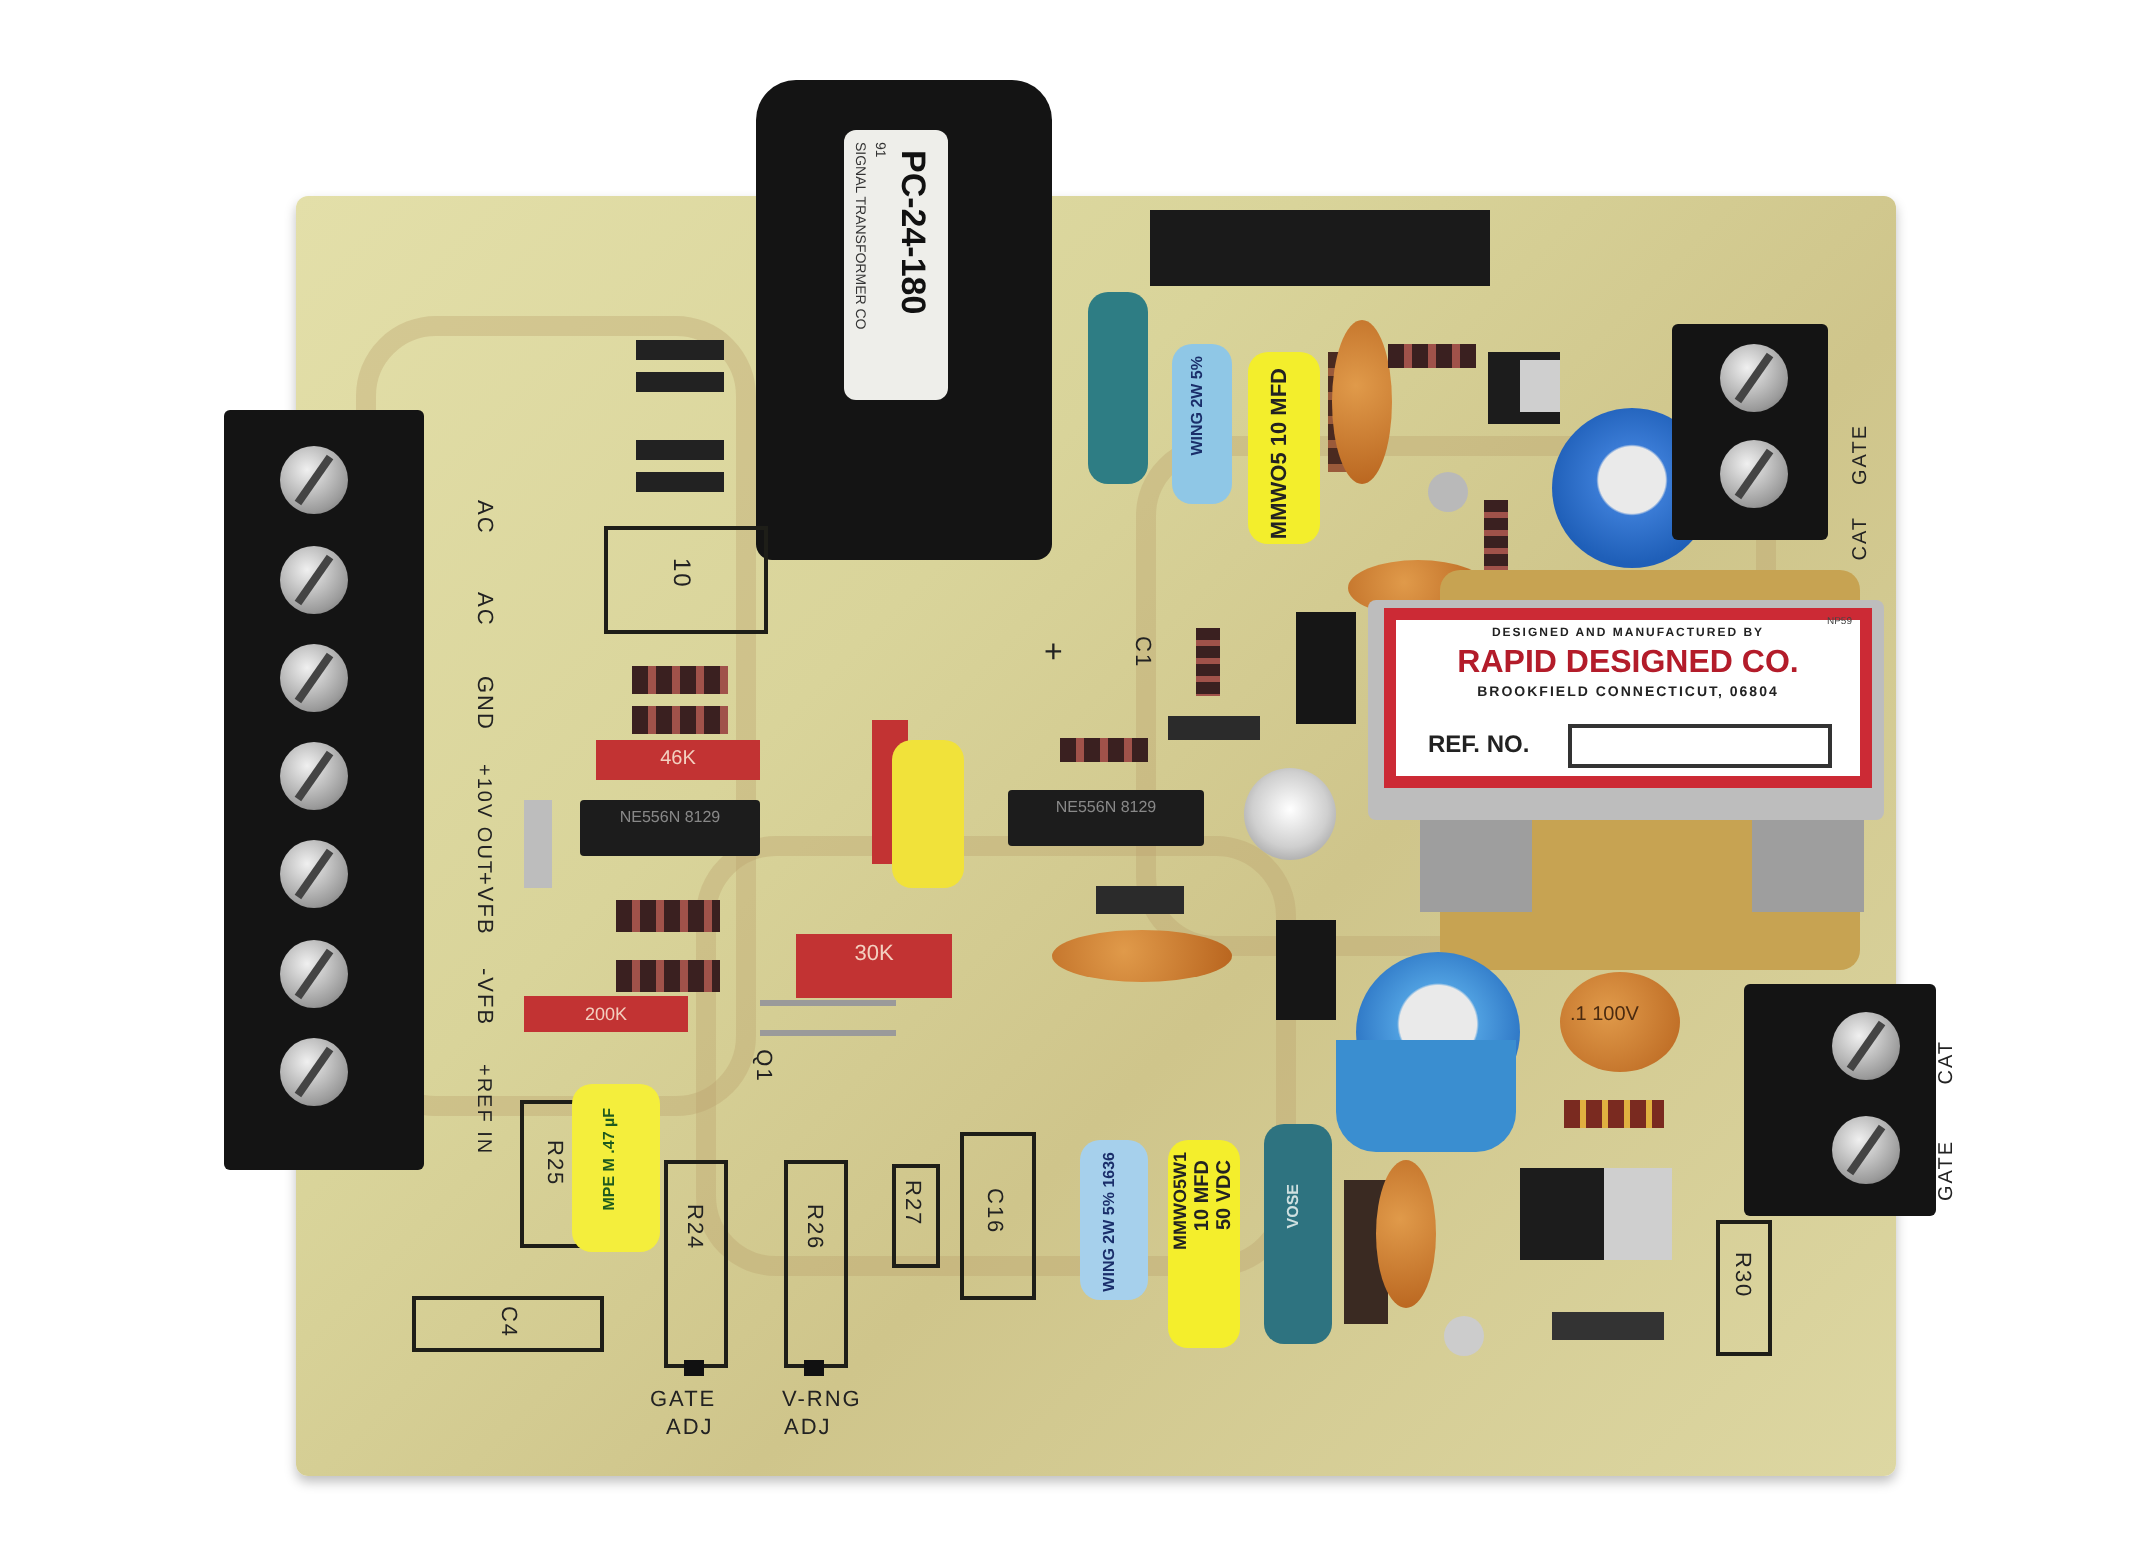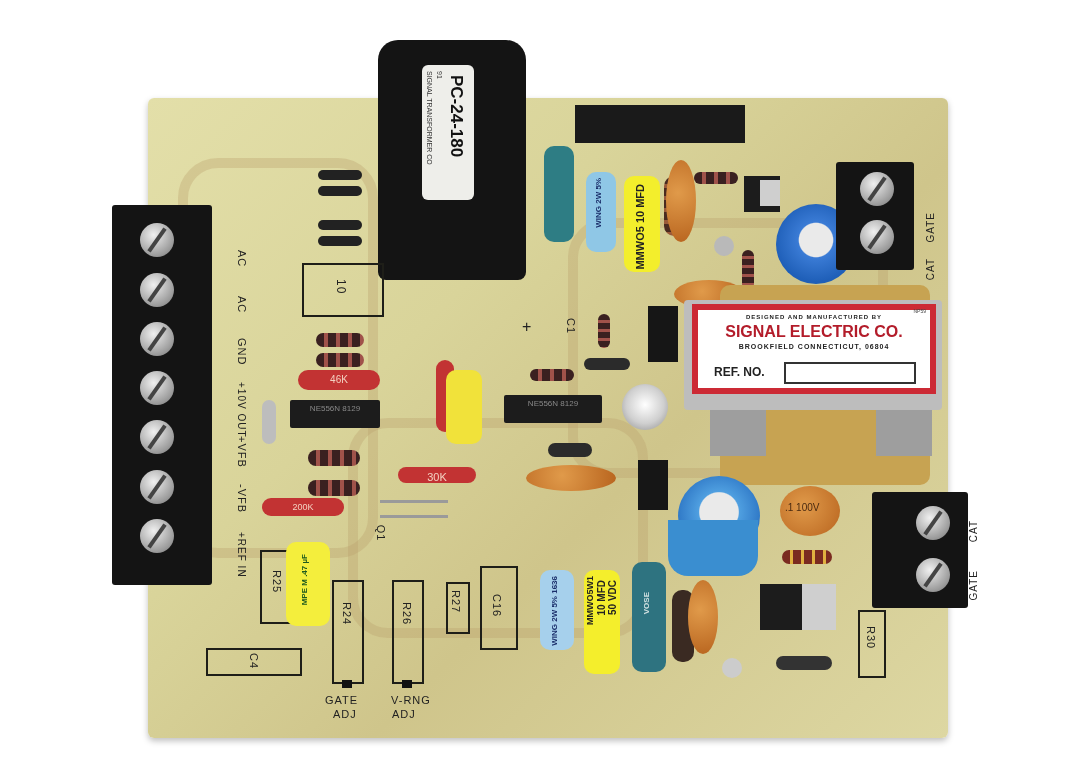--- a/index.html
+++ b/index.html
@@ -7,21 +7,21 @@
   .abs{position:absolute;}
   .board{left:148px;top:98px;width:800px;height:640px;background:linear-gradient(135deg,#e3dfa9 0%,#d9d49a 35%,#cfc58b 60%,#ddd7a2 100%);border-radius:6px;box-shadow:0 3px 6px rgba(0,0,0,.25);}
   .trace{position:absolute;border:10px solid rgba(185,160,110,.35);border-radius:40px;}
   .silk{position:absolute;border:2px solid #1e1e18;}
   .silk-text{position:absolute;color:#222;font-size:11px;letter-spacing:1px;white-space:nowrap;}
   .vert{writing-mode:vertical-rl;}
   .vert-up{writing-mode:vertical-rl;transform:rotate(180deg);}
   .term-block{position:absolute;background:#141414;border-radius:3px;}
   .screw{position:absolute;width:34px;height:34px;border-radius:50%;background:radial-gradient(circle at 40% 35%,#f0f0f0,#9a9a9a 70%,#666);}
   .screw::after{content:"";position:absolute;left:15px;top:3px;width:4px;height:28px;background:#444;transform:rotate(35deg);}
-  .resistor{position:absolute;border-radius:10px;}
+  .resistor{position:absolute;border-radius:0;}
   .ic{position:absolute;background:#1c1c1c;border-radius:2px;color:#888;font-size:8px;line-height:18px;text-align:center;}
   .cap-axial{position:absolute;border-radius:10px;color:#222;font-size:10px;font-weight:bold;}
   .cap-elec{position:absolute;border-radius:50%;}
   .disc{position:absolute;border-radius:50%;background:radial-gradient(circle at 40% 40%,#e09a4a,#b8641e);}
   .lead{position:absolute;background:#9a9a9a;}
   .label-plate{position:absolute;background:#fff;border:6px solid #cc2a35;}
 </style>
 </head>
 <body>
 
@@ -69,21 +69,21 @@
 <div class="resistor" style="left:318px;top:236px;width:44px;height:10px;background:#222;"></div>
 
 <div class="resistor" style="left:316px;top:333px;width:48px;height:14px;background:repeating-linear-gradient(90deg,#3a2020 0 8px,#a0524a 8px 12px);"></div>
 <div class="resistor" style="left:316px;top:353px;width:48px;height:14px;background:repeating-linear-gradient(90deg,#3a2020 0 8px,#a0524a 8px 12px);"></div>
 <div class="resistor" style="left:298px;top:370px;width:82px;height:20px;background:#c23333;color:#f3d0c0;font-size:10px;text-align:center;line-height:20px;">46K</div>
 <div class="resistor" style="left:262px;top:400px;width:14px;height:44px;background:#bdbdbd;"></div>
 <div class="ic" style="left:290px;top:400px;width:90px;height:28px;">NE556N 8129</div>
 <div class="resistor" style="left:308px;top:450px;width:52px;height:16px;background:repeating-linear-gradient(90deg,#3a2020 0 8px,#a0524a 8px 12px);"></div>
 <div class="resistor" style="left:308px;top:480px;width:52px;height:16px;background:repeating-linear-gradient(90deg,#3a2020 0 8px,#a0524a 8px 12px);"></div>
 <div class="resistor" style="left:262px;top:498px;width:82px;height:18px;background:#c23333;color:#f3d0c0;font-size:9px;text-align:center;line-height:18px;">200K</div>
-<div class="resistor" style="left:398px;top:467px;width:78px;height:16px;background:#c23333;color:#f3d0c0;font-size:11px;text-align:center;line-height:20px;">30K</div>
+<div class="resistor" style="left:398px;top:467px;width:78px;height:32px;background:#c23333;color:#f3d0c0;font-size:11px;text-align:center;line-height:20px;">30K</div>
 <div class="lead" style="left:380px;top:500px;width:68px;height:3px;"></div>
 <div class="lead" style="left:380px;top:515px;width:68px;height:3px;"></div>
 <div class="silk-text" style="left:373px;top:527px;transform:rotate(90deg);">Q1</div>
 
 <div class="silk-text" style="left:522px;top:318px;font-size:16px;">+</div>
 <div class="silk-text vert" style="left:565px;top:318px;">C1</div>
 <div class="resistor" style="left:436px;top:360px;width:18px;height:72px;background:#c23333;"></div>
 <div class="cap-axial" style="left:446px;top:370px;width:36px;height:74px;background:#f1e23a;"></div>
 <div class="ic" style="left:504px;top:395px;width:98px;height:28px;">NE556N 8129</div>
 <div class="resistor" style="left:530px;top:369px;width:44px;height:12px;background:repeating-linear-gradient(90deg,#3a2020 0 8px,#a0524a 8px 12px);"></div>
@@ -112,21 +112,21 @@
 <div class="abs" style="left:714px;top:236px;width:20px;height:20px;border-radius:50%;background:#b9b9b9;"></div>
 <div class="resistor" style="left:742px;top:250px;width:12px;height:40px;background:repeating-linear-gradient(180deg,#3a2020 0 6px,#a0524a 6px 9px);"></div>
 <div class="cap-elec" style="left:776px;top:204px;width:80px;height:80px;background:radial-gradient(circle at 50% 45%,#eaeaea 0 28%,#3a7bd5 30%,#1f5fb8 70%);"></div>
 <div class="disc" style="left:674px;top:280px;width:70px;height:28px;"></div>
 
 <div class="abs" style="left:720px;top:285px;width:210px;height:200px;background:#c7a352;border-radius:10px;"></div>
 <div class="abs" style="left:684px;top:300px;width:258px;height:110px;background:#bdbdbd;border-radius:4px;"></div>
 <div class="label-plate" style="left:692px;top:304px;width:232px;height:78px;">
   <div class="abs" style="left:0;top:4px;width:232px;text-align:center;font-size:6px;letter-spacing:1px;color:#222;font-weight:bold;">DESIGNED AND MANUFACTURED BY</div>
   <div class="abs" style="right:4px;top:-2px;font-size:5px;color:#444;">NP59</div>
-  <div class="abs" style="left:0;top:13px;width:232px;text-align:center;font-size:16px;color:#b31c2a;font-weight:bold;">SIGNAL ELECTRIC CO.</div>
+  <div class="abs" style="left:0;top:13px;width:232px;text-align:center;font-size:16px;color:#b31c2a;font-weight:bold;">RAPID DESIGNED CO.</div>
   <div class="abs" style="left:0;top:33px;width:232px;text-align:center;font-size:7px;letter-spacing:1px;color:#222;font-weight:bold;">BROOKFIELD CONNECTICUT, 06804</div>
   <div class="abs" style="left:16px;top:55px;font-size:12px;font-weight:bold;color:#222;">REF. NO.</div>
   <div class="abs" style="left:86px;top:52px;width:128px;height:18px;border:2px solid #333;"></div>
 </div>
 <div class="abs" style="left:710px;top:410px;width:56px;height:46px;background:#9e9e9e;"></div>
 <div class="abs" style="left:876px;top:410px;width:56px;height:46px;background:#9e9e9e;"></div>
 
 <div class="cap-elec" style="left:678px;top:476px;width:82px;height:80px;background:radial-gradient(circle at 50% 45%,#eaeaea 0 32%,#4f9fe0 34%,#2f78c6 70%);"></div>
 <div class="abs" style="left:668px;top:520px;width:90px;height:56px;background:#3a8ed0;border-radius:0 0 20px 20px;"></div>
 <div class="disc" style="left:780px;top:486px;width:60px;height:50px;">

